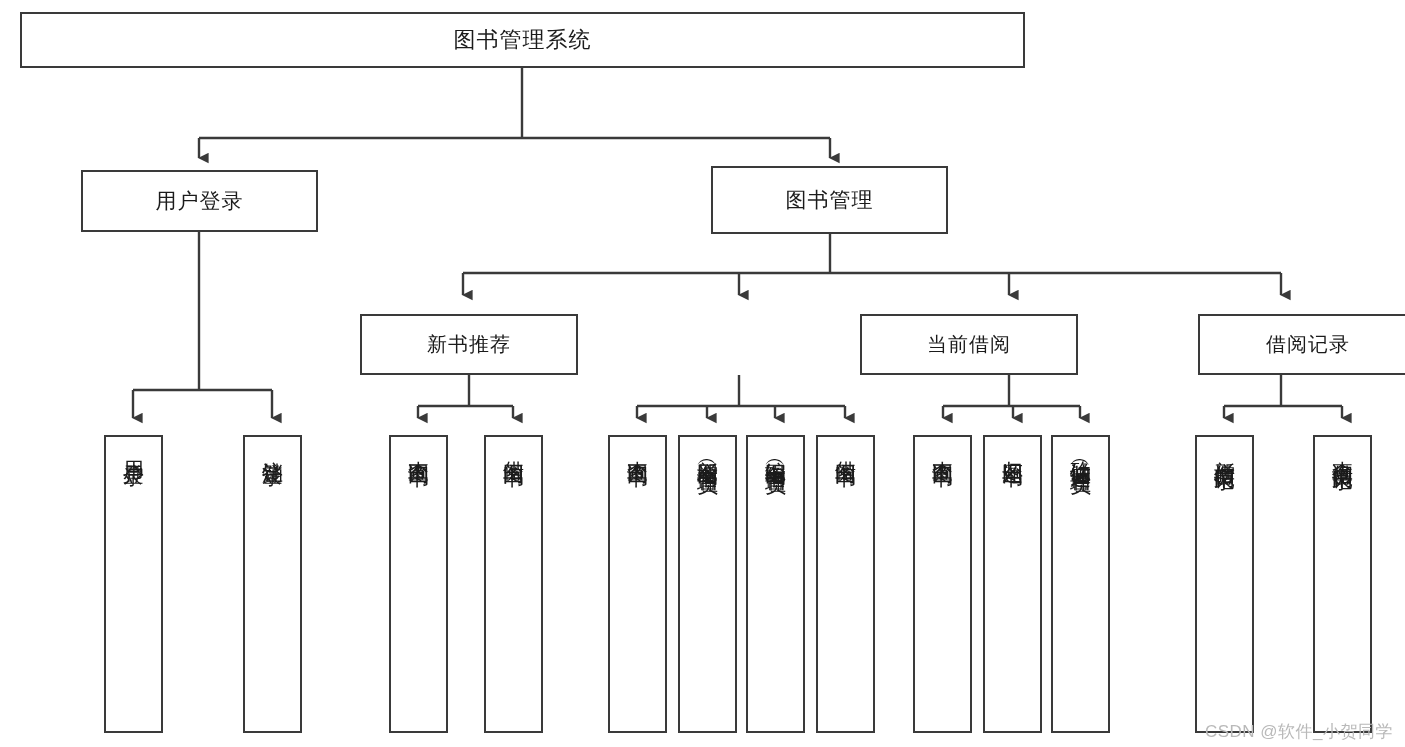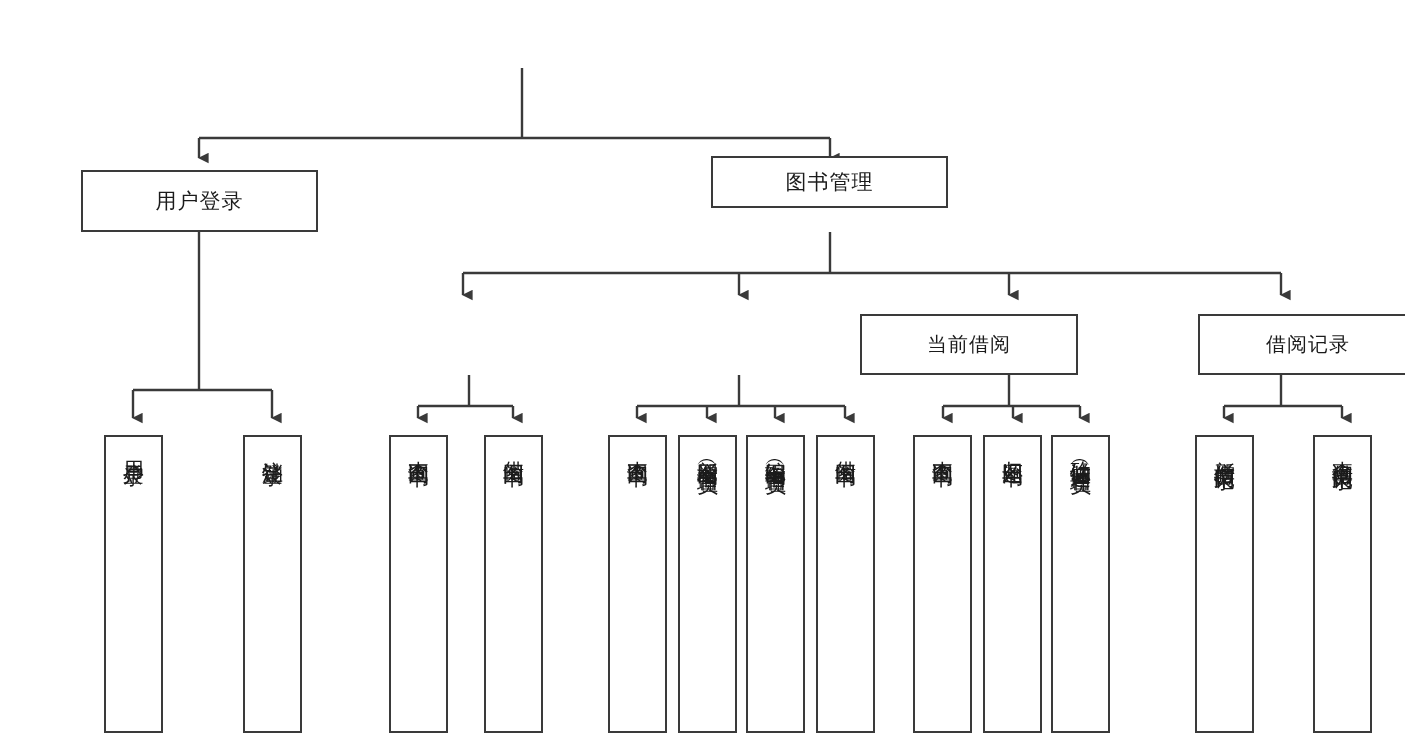--- a/index.html
+++ b/index.html
@@ -102,28 +102,34 @@
       <path d="M1013,406 L1013,418" marker-end="url(#arrow)"></path>
       <path d="M1080,406 L1080,418" marker-end="url(#arrow)"></path>
 
       <path d="M1281,375 L1281,406"></path>
       <path d="M1224,406 L1342,406"></path>
       <path d="M1224,406 L1224,418" marker-end="url(#arrow)"></path>
       <path d="M1342,406 L1342,418" marker-end="url(#arrow)"></path>
     </g>
   </svg>
 
+  <div class="node root" style="left:20px;top:12px;width:1005px;height:56px;">
+    <span>图书管理系统</span>
+  </div>
 
   <div class="node lvl2" style="left:81px;top:170px;width:237px;height:62px;">
     <span>用户登录</span>
   </div>
-  <div class="node lvl2" style="left:711px;top:156px;width:237px;height:52px;">
+  <div class="node lvl2" style="left:711px;top:166px;width:237px;height:68px;">
     <span>图书管理</span>
   </div>
 
+  <div class="node lvl3" style="left:360px;top:314px;width:218px;height:61px;">
+    <span>新书推荐</span>
+  </div>
   <div class="node lvl3" style="left:860px;top:314px;width:218px;height:61px;">
     <span>当前借阅</span>
   </div>
   <div class="node lvl3" style="left:1198px;top:314px;width:220px;height:61px;">
     <span>借阅记录</span>
   </div>
 
   <div class="node leaf" style="left:104px;top:435px;width:59px;height:298px;">
     <span class="vtext">用户登录</span>
   </div>
@@ -161,14 +167,15 @@
     <span class="vtext">确认归还（管理员）</span>
   </div>
 
   <div class="node leaf" style="left:1195px;top:435px;width:59px;height:298px;">
     <span class="vtext">新增借阅记录</span>
   </div>
   <div class="node leaf" style="left:1313px;top:435px;width:59px;height:298px;">
     <span class="vtext">查询借阅记录</span>
   </div>
 
+  <div class="watermark">CSDN @软件_小贺同学</div>
 
 </div>
 
 </body></html>

